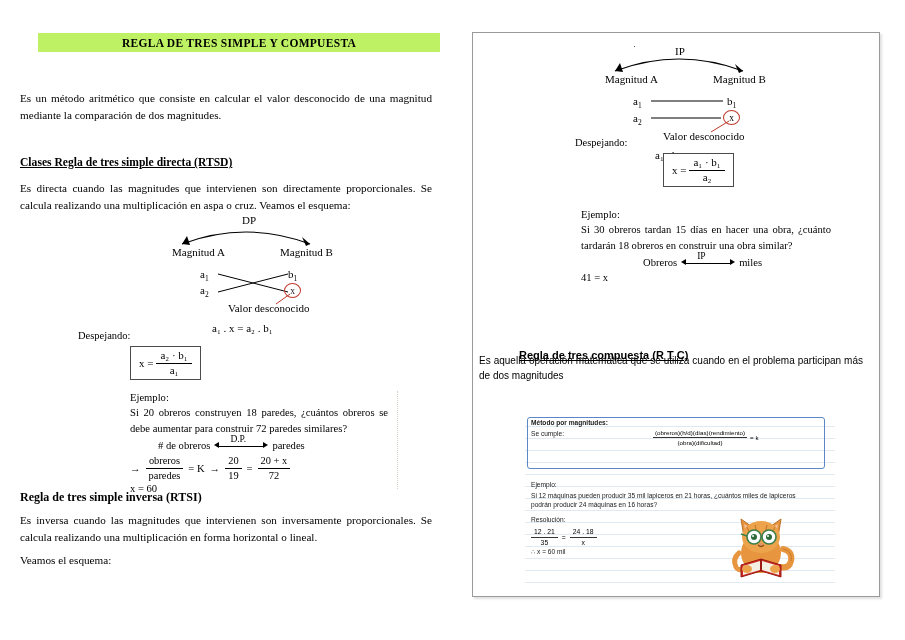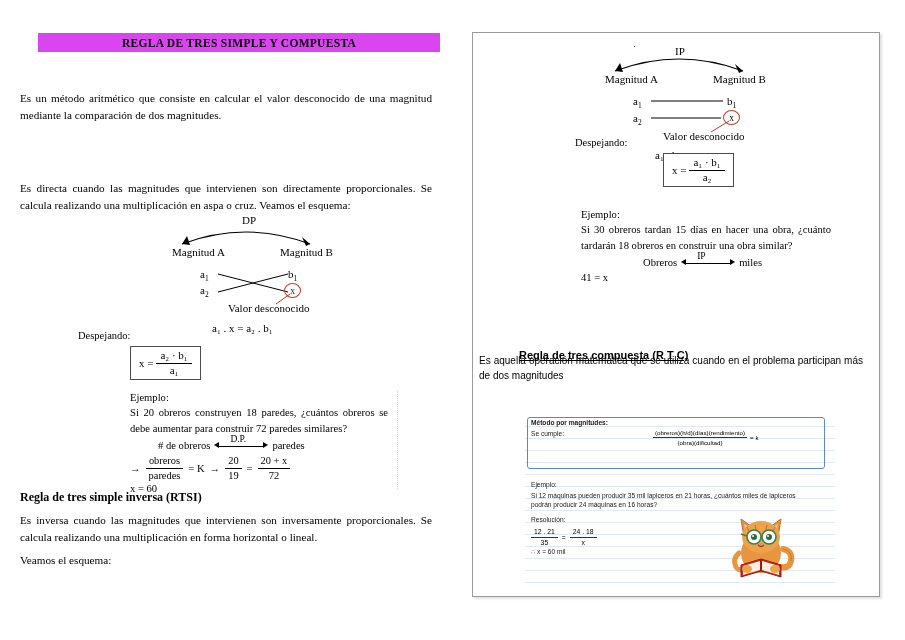--- a/index.html
+++ b/index.html
@@ -8,21 +8,21 @@
     font-family:"Liberation Serif", serif;
     color:#000;overflow:hidden;position:relative;
   }
   .page{position:absolute;inset:0;}
 
   
   .left-col{position:absolute;left:20px;top:28px;width:440px;height:560px;}
 
   .title-banner{
     position:absolute;left:18px;top:5px;width:402px;height:19px;
-    background:#d946ef;
+    background:#bef264;
     display:flex;align-items:center;justify-content:center;
   }
   .title-banner span{
     font-size:11.5px;font-weight:bold;letter-spacing:.3px;
     font-family:"Liberation Serif", serif;
   }
 
   .para{
     font-size:11.2px;line-height:1.55;text-align:justify;
     font-family:"Liberation Serif", serif;
@@ -164,20 +164,21 @@
 <div class="page">
 
   <div class="left-col">
 
     <div class="title-banner">
       <span>REGLA DE TRES SIMPLE Y COMPUESTA</span>
     </div>
 
     <div class="para p-intro">Es un método aritmético que consiste en calcular el valor desconocido de una magnitud mediante la comparación de dos magnitudes.</div>
 
+    <div class="h-rtsd">Clases Regla de tres simple directa (RTSD)</div>
     <div class="para p-directa">Es directa cuando las magnitudes que intervienen son directamente proporcionales. Se calcula realizando una multiplicación en aspa o cruz. Veamos el esquema:</div>
 
     <div class="dp-diagram">
       <svg class="dp-svg" width="230" height="112">
         <path d="M22,30 Q86,6 150,30" stroke="#000" stroke-width="1.1" fill="none"></path>
         <polygon points="22,30 27,22 30,31" fill="#000"></polygon>
         <polygon points="150,30 142,23 146,32" fill="#000"></polygon>
         <line x1="58" y1="60" x2="128" y2="78" stroke="#000" stroke-width="1"></line>
         <line x1="58" y1="78" x2="128" y2="60" stroke="#000" stroke-width="1"></line>
         <line x1="116" y1="90" x2="130" y2="80" stroke="#c0392b" stroke-width="1"></line>

